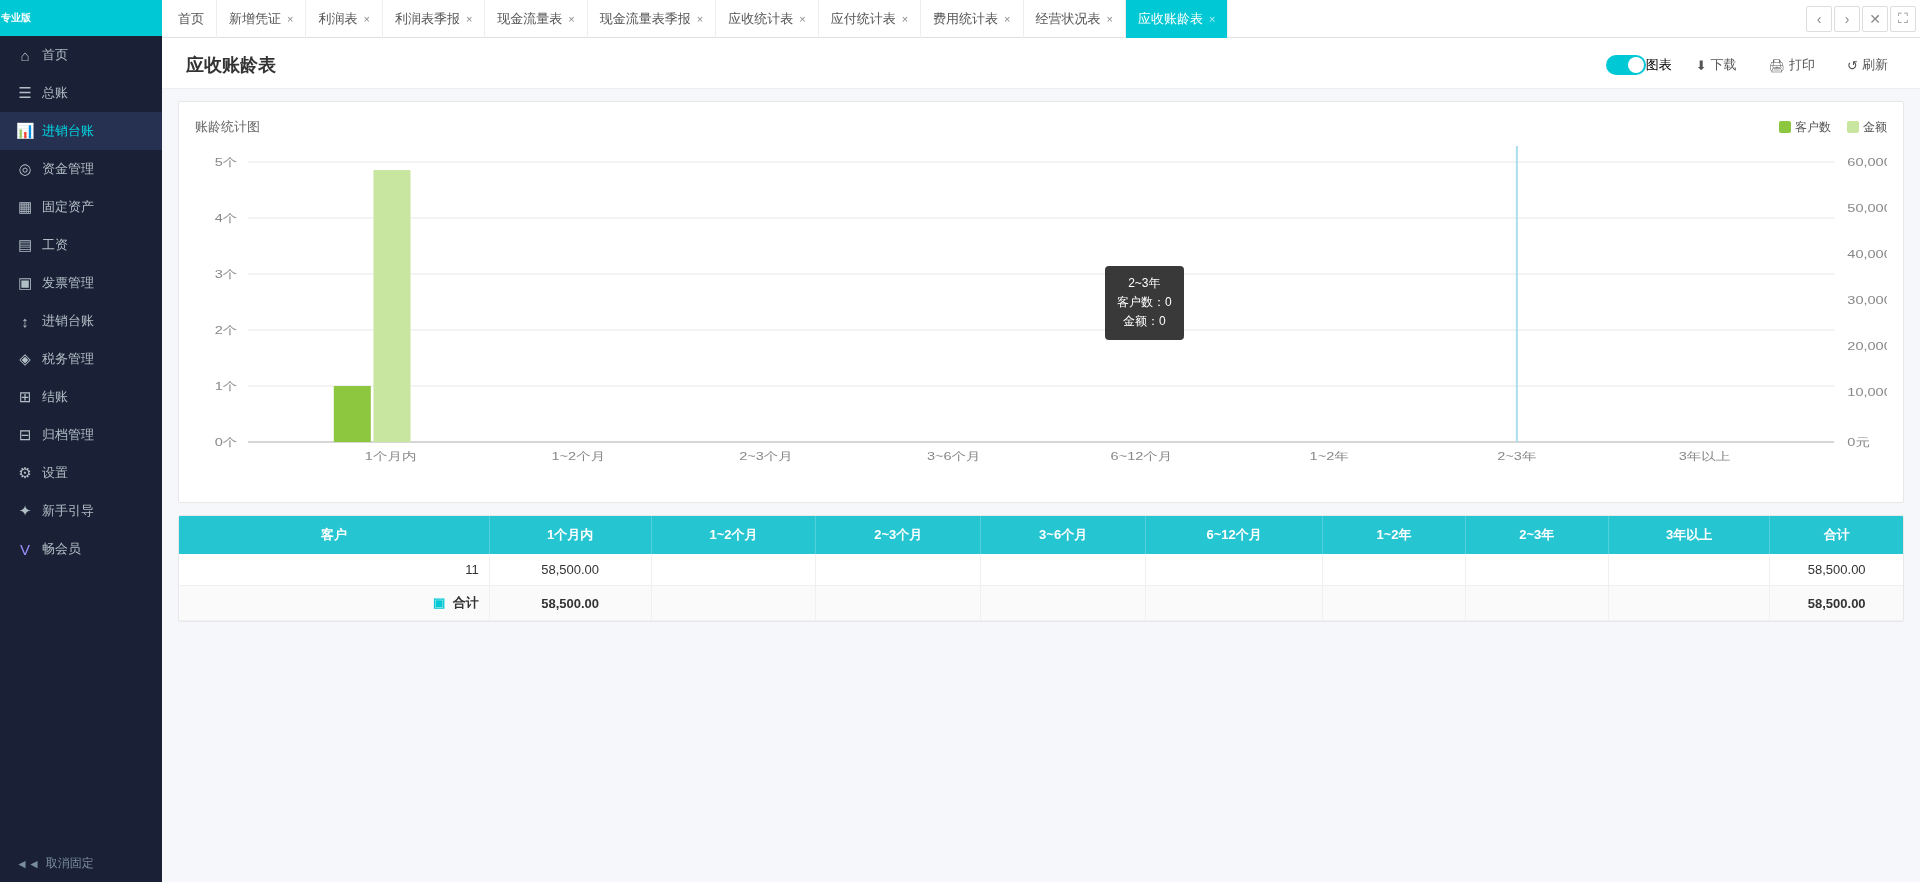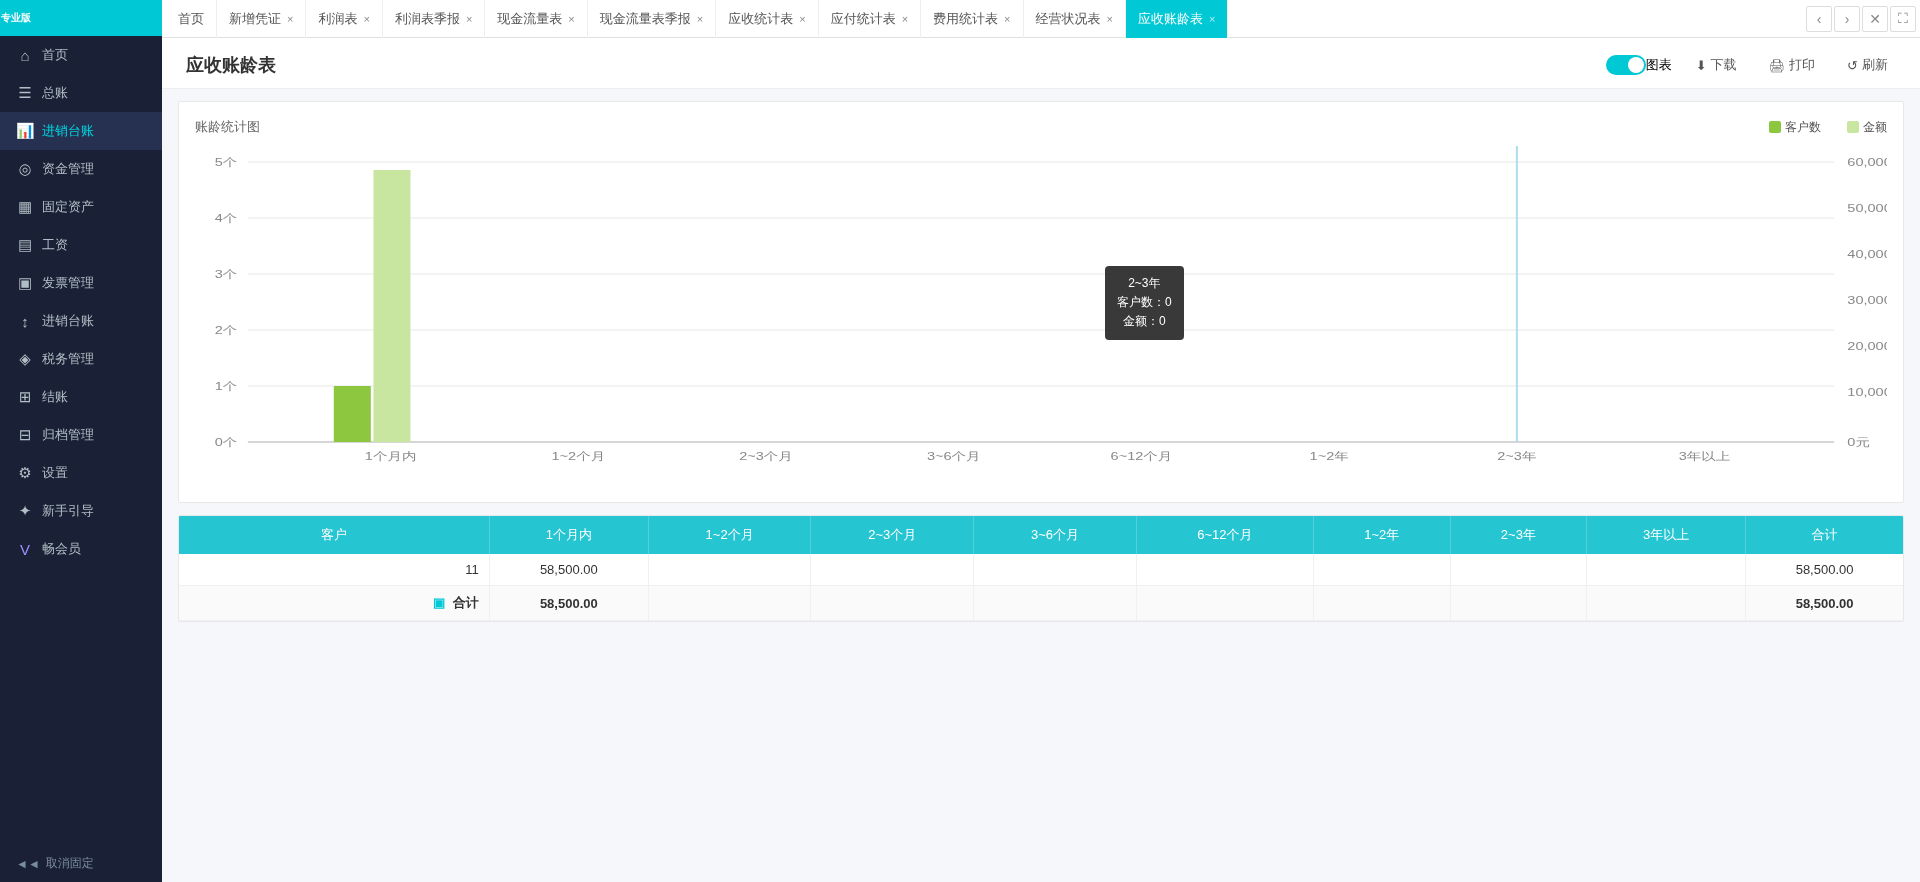--- a/index.html
+++ b/index.html
@@ -181,21 +181,21 @@
     }
     .chart-header {
       display: flex;
       justify-content: space-between;
       align-items: center;
       margin-bottom: 10px;
     }
     .chart-title { font-size: 13px; color: #666; font-family: Liberation Mono, monospace; }
     .chart-legend {
       display: flex;
-      gap: 26px;
+      gap: 16px;
       font-size: 12px;
       color: #555;
       align-items: center;
     }
     .legend-item { display: flex; align-items: center; gap: 4px; }
     .legend-dot { width: 12px; height: 12px; border-radius: 2px; }
 
     
     .chart-container {
       width: 100%;
@@ -215,23 +215,23 @@
     table {
       width: 100%;
       border-collapse: collapse;
       font-size: 13px;
     }
     thead tr {
       background: #26c5d2;
       color: white;
     }
     thead th {
-      padding: 10px 16px;
+      padding: 10px 24px;
       text-align: center;
-      font-weight: normal;
+      font-weight: bold;
       border-right: 1px solid rgba(255,255,255,0.2);
     }
     thead th:last-child { border-right: none; }
     tbody tr td {
       padding: 8px 10px;
       border-bottom: 1px solid #f0f0f0;
       border-right: 1px solid #f0f0f0;
       text-align: center;
       color: #333;
     }

